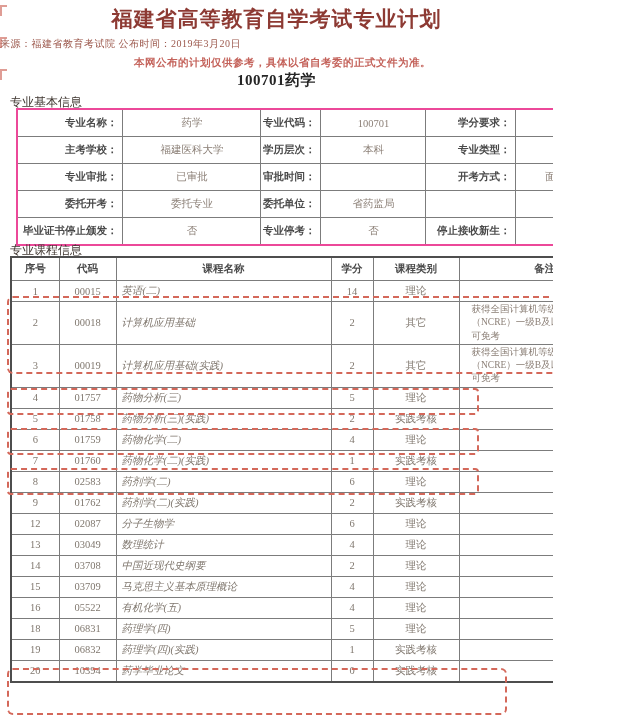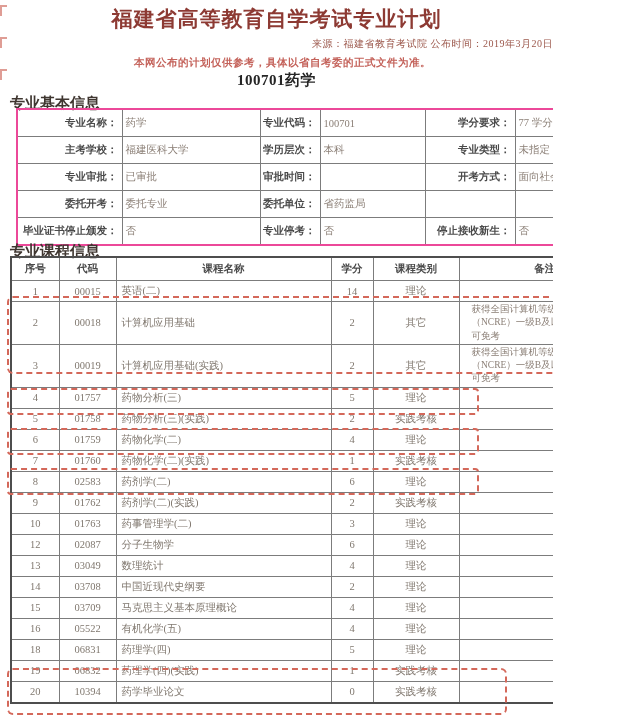--- a/index.html
+++ b/index.html
@@ -1,45 +1,45 @@
 <!DOCTYPE html>
 <html><head>
 <meta charset="utf-8">
 <style>
   html,body{margin:0;padding:0;background:#fff;}
   .page{position:relative;width:553px;height:727px;background:#fff;overflow:hidden;
         font-family:"Liberation Serif","DejaVu Serif",serif;}
   .page-title{position:absolute;top:5px;left:0;right:0;text-align:center;
         font-size:21px;font-weight:bold;color:#8d3a33;letter-spacing:1px;margin:0;}
-  .source-line{position:absolute;top:37px;left:0;right:0;text-align:right;
+  .source-line{position:absolute;top:37px;left:0;right:0;text-align:left;
         font-size:10px;color:#9c584c;letter-spacing:.5px;}
   .notice-line{position:absolute;top:56px;left:0;right:0;text-align:center;
         font-size:10.5px;font-weight:bold;color:#c4625a;letter-spacing:.5px;margin-left:12px;}
   .subtitle{position:absolute;top:71px;left:0;right:0;text-align:center;
         font-size:15px;font-weight:bold;color:#262626;margin:0;letter-spacing:.5px;}
-  .sec-heading{position:absolute;left:10px;font-size:15px;font-weight:bold;color:#3f3630;}
+  .sec-heading{position:absolute;left:10px;font-size:12px;font-weight:normal;color:#3f3630;}
   .sec-basic{top:94px;}
   .sec-course{top:242px;}
 
   table{border-collapse:collapse;table-layout:fixed;}
   .basic-table{position:absolute;top:108px;left:16px;width:620px;
         border:2px solid #ec4899;}
   .basic-table td{border:1px solid #7c7c7c;height:24px;font-size:10.5px;
         overflow:hidden;white-space:nowrap;}
   .basic-table td.lbl{text-align:right;font-weight:bold;color:#4a4a4a;padding-right:4px;}
-  .basic-table td.val{text-align:left;color:#8b7f76;padding-left:3px;}
+  .basic-table td.val{text-align:center;color:#8b7f76;padding-left:3px;}
 
   .course-wrap{position:absolute;top:256px;left:10px;width:620px;}
   .course-table{width:620px;border:2px solid #4e4e4e;}
   .course-table th{border:1px solid #7c7c7c;height:20px;font-size:10.5px;
         font-weight:bold;color:#4a4a4a;}
   .course-table td{border:1px solid #7c7c7c;height:18px;font-size:10.5px;
         color:#80786f;text-align:center;overflow:hidden;}
   .course-table tr.tall td{height:34px;}
-  .course-table td.c-name{text-align:left;padding-left:5px;white-space:nowrap;}
+  .course-table td.c-name{text-align:left;padding-left:5px;white-space:nowrap;font-style:italic;}
   .course-table td.c-remark{text-align:left;padding:1px 12px;font-size:9.5px;
         line-height:1.4;color:#8b7f76;white-space:normal;}
 
   .hl{position:absolute;box-sizing:border-box;border:2px dashed #d4685a;
         border-radius:6px;pointer-events:none;}
   .hl-r23{top:40px;left:-3px;width:626px;height:78px;}
   .hl-r5 {top:132px;left:-3px;width:472px;height:27px;border-radius:4px;}
   .hl-r7 {top:172px;left:-3px;width:472px;height:27px;border-radius:4px;}
   .hl-r9 {top:212px;left:-3px;width:472px;height:27px;border-radius:4px;}
   .hl-r1920{top:412px;left:-3px;width:500px;height:47px;}
@@ -206,28 +206,20 @@
       </tr>
       <tr>
         <td>9</td>
         <td>01762</td>
         <td class="c-name">药剂学(二)(实践)</td>
         <td>2</td>
         <td>实践考核</td>
         <td class="c-remark"></td>
       </tr>
       <tr>
-        <td>10</td>
-        <td>01763</td>
-        <td class="c-name">药事管理学(二)</td>
-        <td>3</td>
-        <td>理论</td>
-        <td class="c-remark"></td>
-      </tr>
-      <tr>
         <td>12</td>
         <td>02087</td>
         <td class="c-name">分子生物学</td>
         <td>6</td>
         <td>理论</td>
         <td class="c-remark"></td>
       </tr>
       <tr>
         <td>13</td>
         <td>03049</td>

